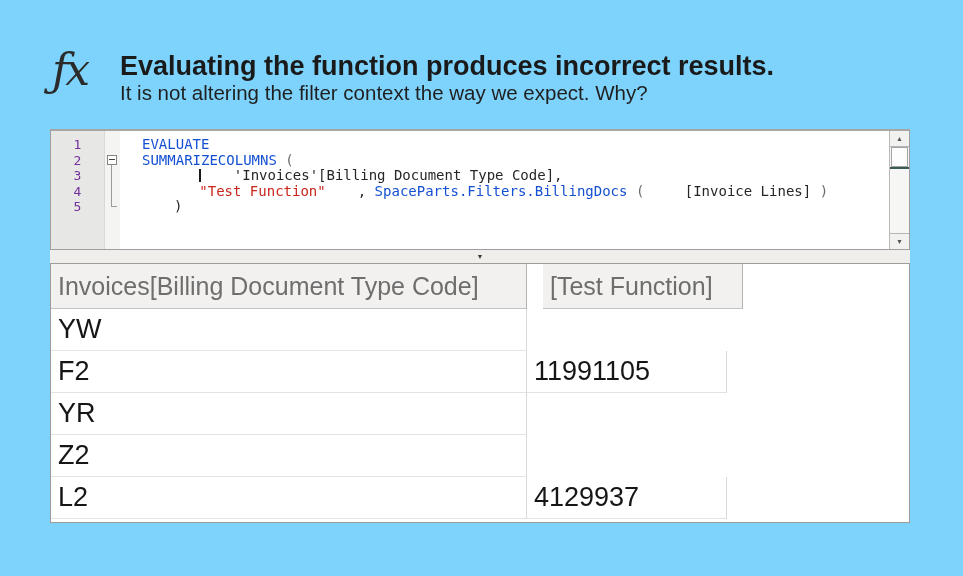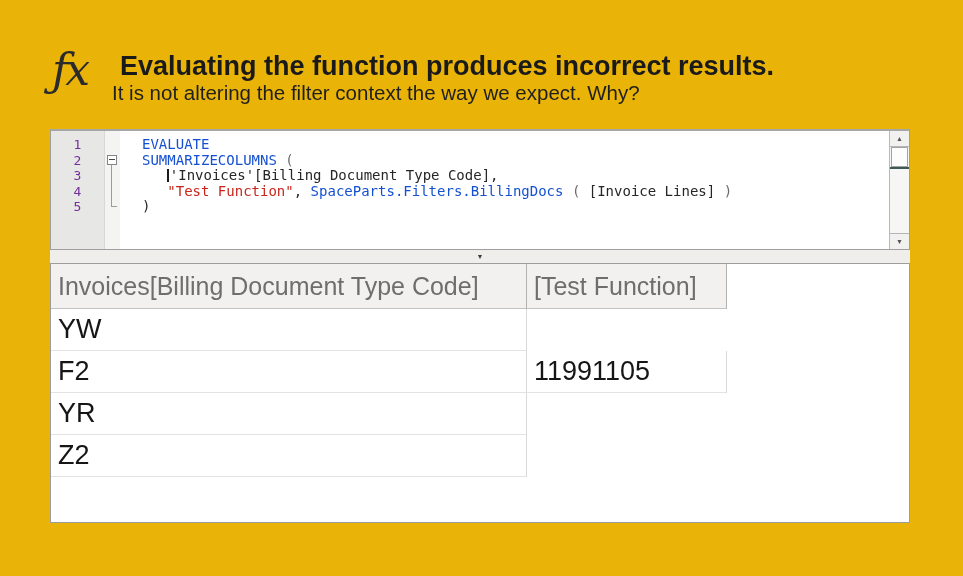--- a/index.html
+++ b/index.html
@@ -1,33 +1,33 @@
 <!DOCTYPE html>
 <html><head>
 <meta charset="utf-8">
 <style>
   html,body { margin:0; padding:0; }
   .stage {
     position:relative; width:963px; height:576px;
-    background:#eab308; overflow:hidden;
+    background:#7dd3fc; overflow:hidden;
     font-family:"Liberation Sans", sans-serif;
   }
 
   
   .fx {
     position:absolute; left:52px; top:38px; width:60px; height:64px;
     font-family:"DejaVu Serif", serif; font-style:italic;
     font-size:44px; color:#2b2b2b; letter-spacing:-3px; line-height:64px;
   }
   .hl1 {
     position:absolute; left:120px; top:51px;
     font-size:27px; font-weight:bold; color:#1a1a1a; white-space:nowrap;
   }
   .hl2 {
-    position:absolute; left:112px; top:81px;
+    position:absolute; left:120px; top:81px;
     font-size:20.5px; font-weight:normal; color:#1f1f1f; white-space:nowrap;
   }
 
   
   .editor {
     position:absolute; left:50px; top:129px; width:860px; height:121px;
     background:#ffffff; box-sizing:border-box;
     border:1px solid #9f9f9f; border-top:2px solid #a6a6a6;
     display:flex; flex-direction:row;
   }
@@ -47,21 +47,21 @@
   .fold-line  { position:absolute; left:6px; top:34px; width:1px; height:41px; background:#9b9b9b; }
   .fold-corner{ position:absolute; left:6px; top:75px; width:6px; height:1px; background:#9b9b9b; }
   .code {
     flex:1; padding:6px 0 0 22px; background:#fff; overflow:hidden;
     font-family:"DejaVu Sans Mono", monospace; font-size:14px;
     line-height:15.5px; color:#262626;
   }
   .cl { height:15.5px; white-space:pre; }
   .kw  { color:#1550d2;margin-top:12px; }
   .str { color:#c9251b; }
-  .pl  { color:#262626; }
+  .pl  { color:#262626;padding-left:32px; }
   .dim { color:#6b6b6b; }
   .caret {
     display:inline-block; width:1.5px; height:13px; background:#1a1a1a;
     vertical-align:-2px; margin-right:1px;
   }
   .vscroll {
     width:19px; position:relative; background:#f6f6f5;
     border-left:1px solid #b9b9b9;
   }
   .sb-btn {
@@ -82,21 +82,21 @@
     position:absolute; left:50px; top:250px; width:860px; height:13px;
     background:#f0eeea; display:flex; align-items:center; justify-content:center;
   }
   .splitter .tri { font-size:7px; color:#3c3c3c; line-height:13px; }
 
   
   .results {
     position:absolute; left:50px; top:263px; width:860px; height:260px;
     background:#ffffff; box-sizing:border-box; border:1px solid #9d9d9d;
   }
-  .thead { display:flex; height:45px; }
+  .thead { display:flex; height:45px;gap:16px; }
   .th {
     background:#f2f1ef; color:#6e6e6e; font-size:25px;
     display:flex; align-items:center; padding-left:7px;
     box-sizing:border-box; white-space:nowrap; overflow:hidden;
     border-right:1px solid #b2b2b2; border-bottom:1px solid #c2c2c2;
   }
   .tr { display:flex; height:42px;justify-content:center; }
   .td {
     font-size:27px; color:#161616; display:flex; align-items:center;
     padding-left:7px; box-sizing:border-box; white-space:nowrap; overflow:hidden;
@@ -170,17 +170,19 @@
     </div>
     <div class="tr">
       <div class="td c1">YR</div>
       <div class="td c3"></div>
     </div>
     <div class="tr">
       <div class="td c1">Z2</div>
       <div class="td c3"></div>
     </div>
     <div class="tr">
+      <div class="td c1">L2</div>
+      <div class="td c2">4129937</div>
       <div class="td c3"></div>
     </div>
   </div>
 
 </div>
 
 </body></html>

